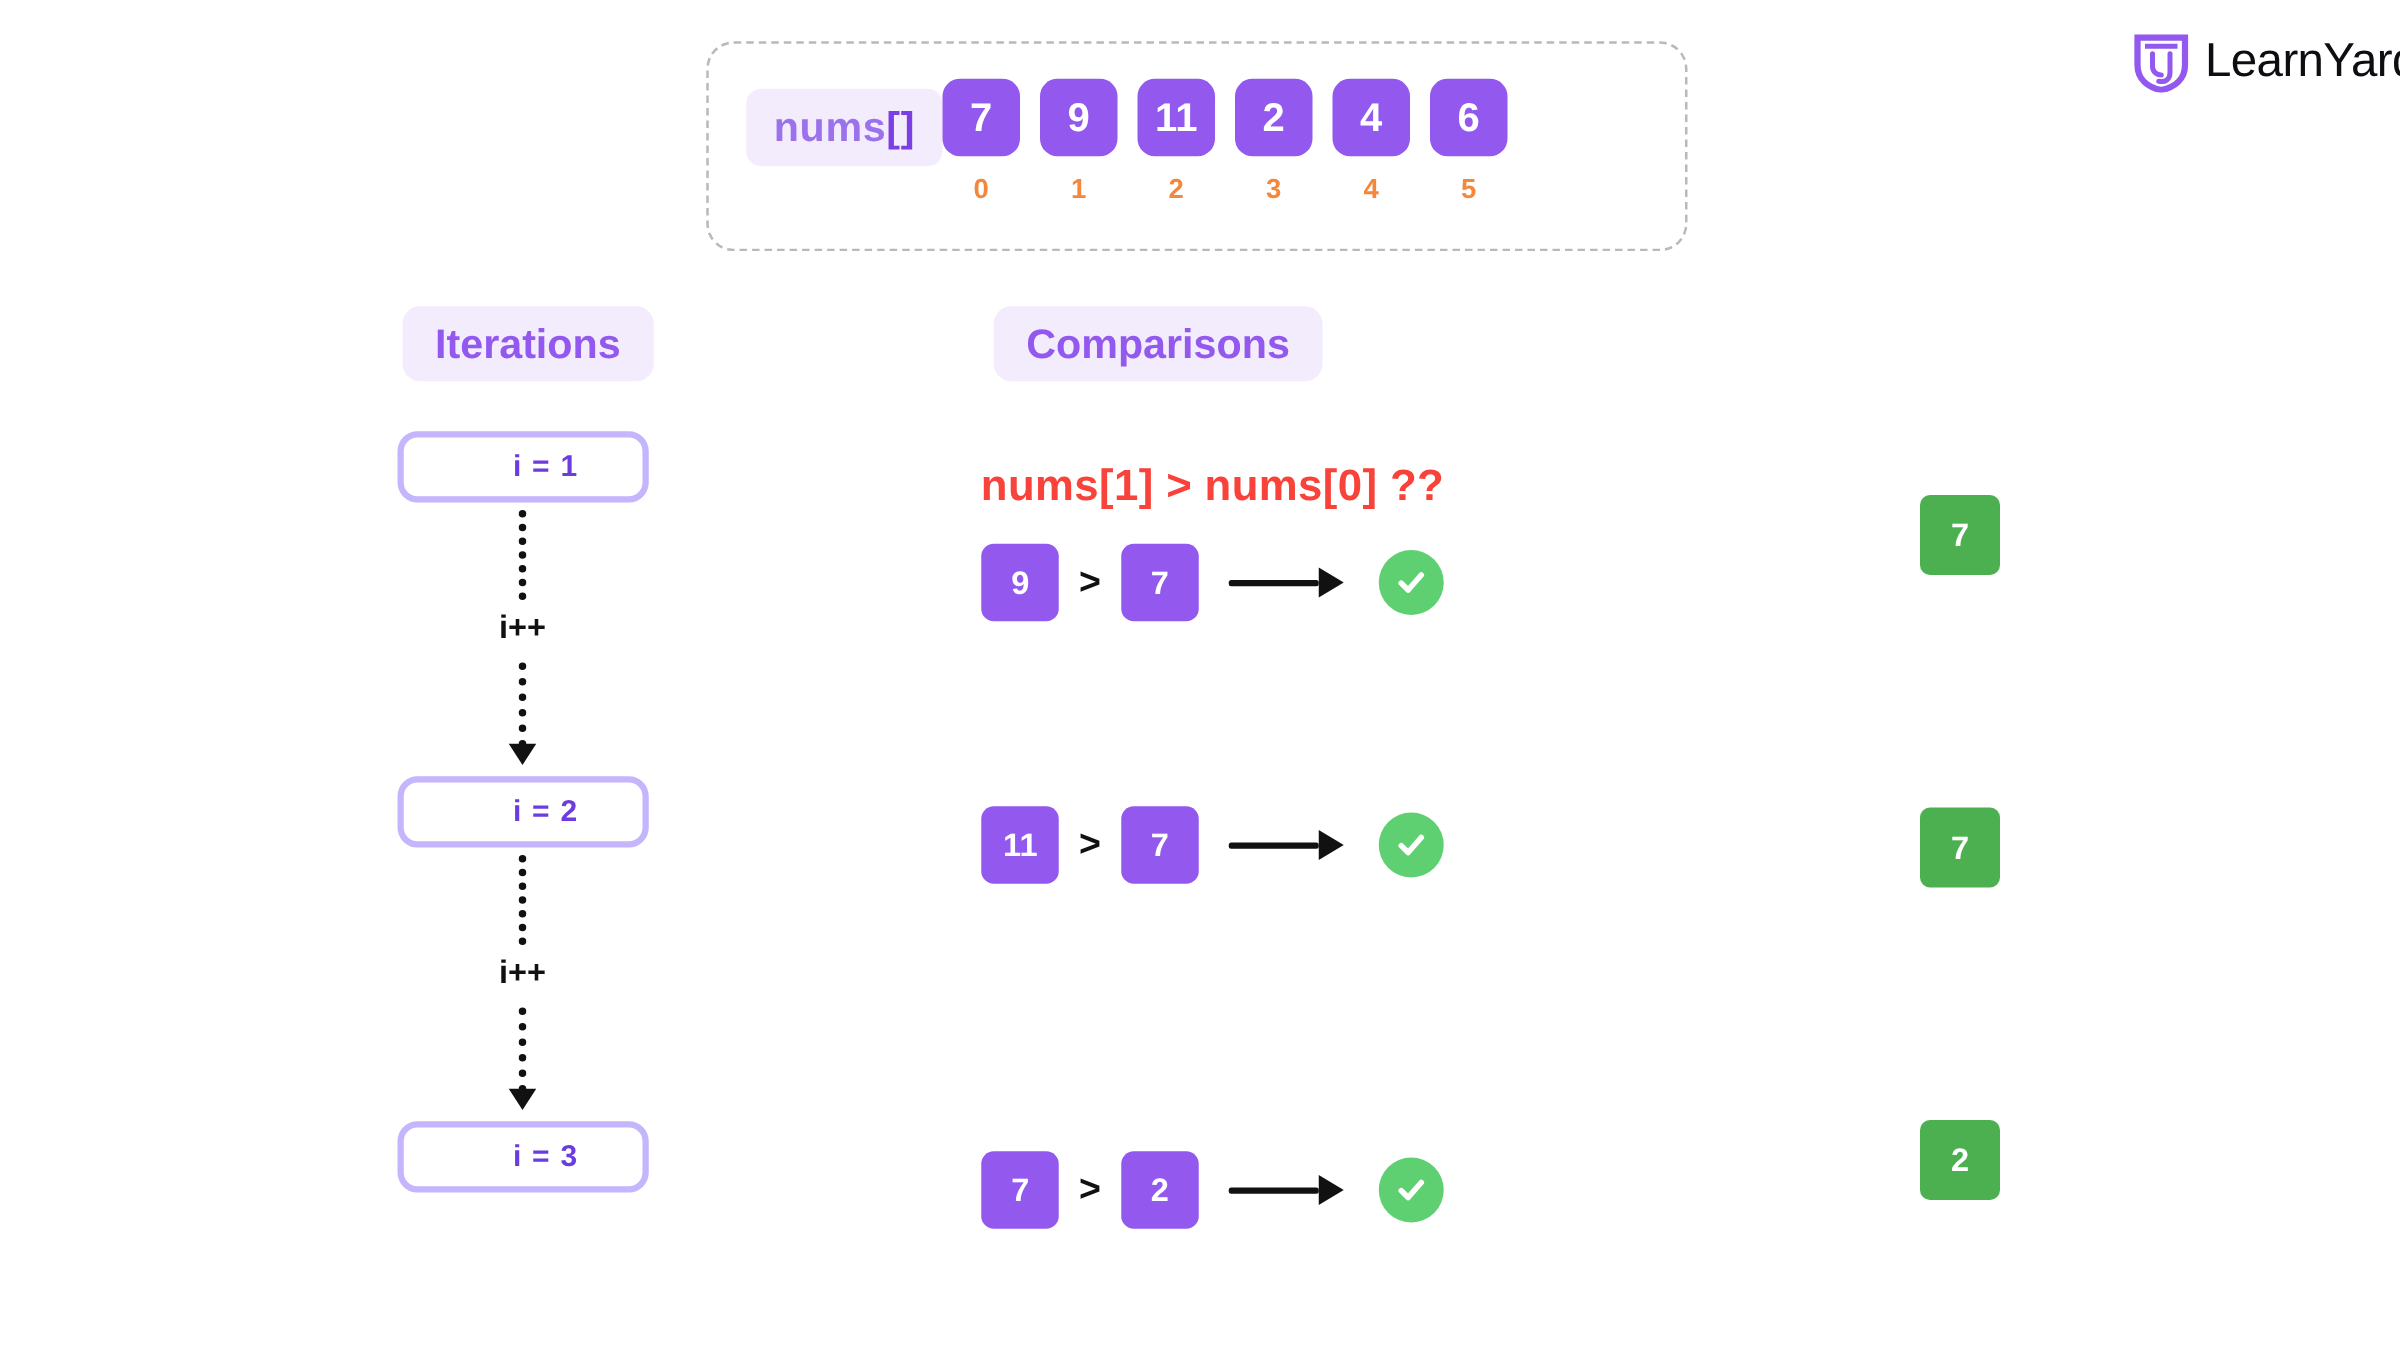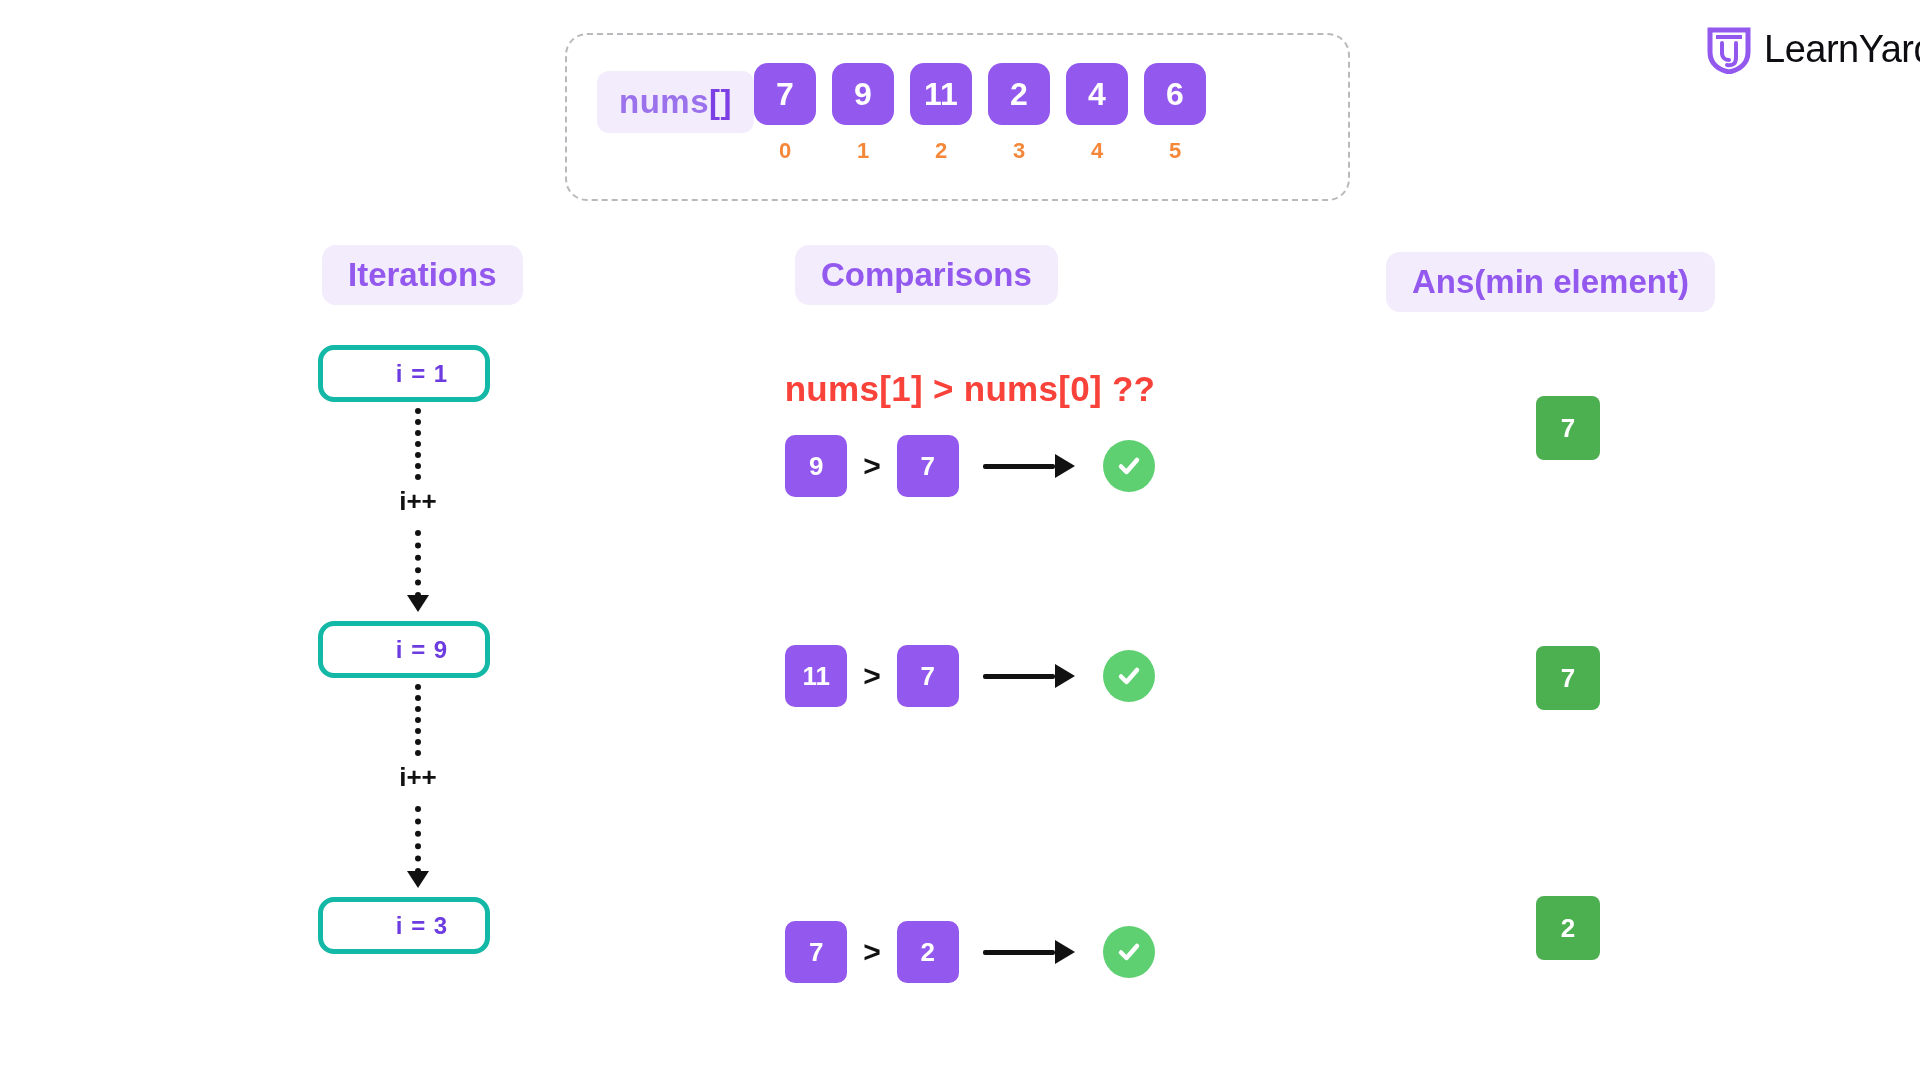--- a/index.html
+++ b/index.html
@@ -43,21 +43,21 @@
     padding:11px 26px; font-size:33px; font-weight:700; color:#9358ee;
     white-space:nowrap;
   }
   #head-iterations  { left:322px;  top:245px; }
   #head-comparisons { left:795px;  top:245px; }
   #head-ans         { left:1386px; top:252px; }
 
   
   .iter-col { position:absolute; left:318px; top:345px; width:200px; }
   .iter-box {
-    width:172px; height:57px; border:5px solid #14b8a6; border-radius:16px;
+    width:201px; height:57px; border:5px solid #c4b5fd; border-radius:16px;
     background:#fff; display:flex; align-items:center; justify-content:center;
     font-size:24px; font-weight:700; color:#6c3ce0; letter-spacing:1px;padding-left:36px;
   }
   .iter-gap { position:relative; height:219px; width:200px; }
   .iter-gap .dots-top, .iter-gap .dots-bot {
     position:absolute; left:50%; transform:translateX(-50%); width:0;
     border-left:6px dotted #111;
   }
   .iter-gap .dots-top { top:6px; height:72px; }
   .iter-gap .dots-bot { top:128px; height:68px; }
@@ -150,33 +150,32 @@
         <div class="cell-col">
           <div class="cell">6</div>
           <div class="cell-idx">5</div>
         </div>
       </div>
     </div>
   </div>
 
   <div class="col-head" id="head-comparisons">Comparisons</div>
   <div class="col-head" id="head-iterations">Iterations</div>
-  <div class="col-head" id="head-ans">Ans(min element)</div>
 
   <div class="iter-col">
     <div class="iter-box">i = 1</div>
 
     <div class="iter-gap">
       <div class="dots-top"></div>
       <div class="incr">i++</div>
       <div class="dots-bot"></div>
       <div class="arrowhead"></div>
     </div>
 
-    <div class="iter-box">i = 9</div>
+    <div class="iter-box">i = 2</div>
 
     <div class="iter-gap">
       <div class="dots-top"></div>
       <div class="incr">i++</div>
       <div class="dots-bot"></div>
       <div class="arrowhead"></div>
     </div>
 
     <div class="iter-box">i = 3</div>
   </div>

